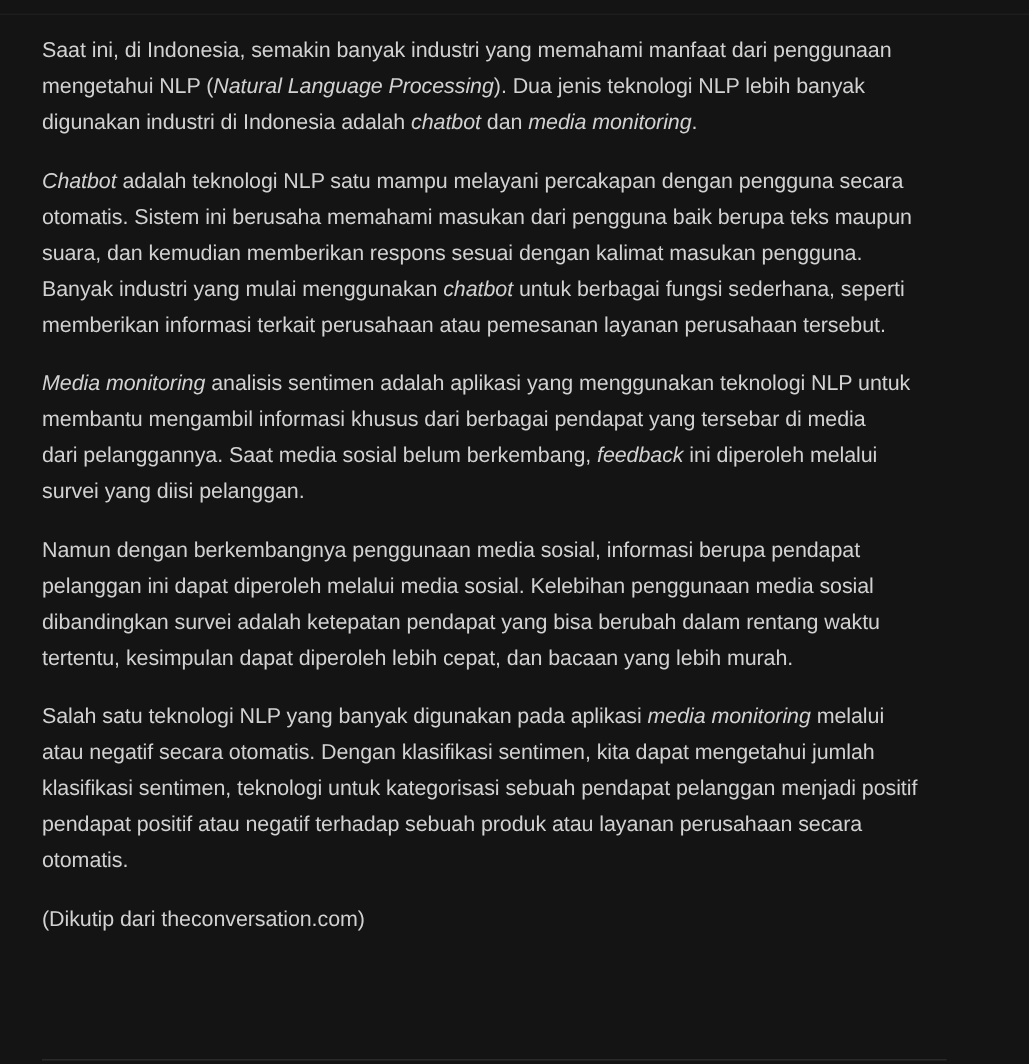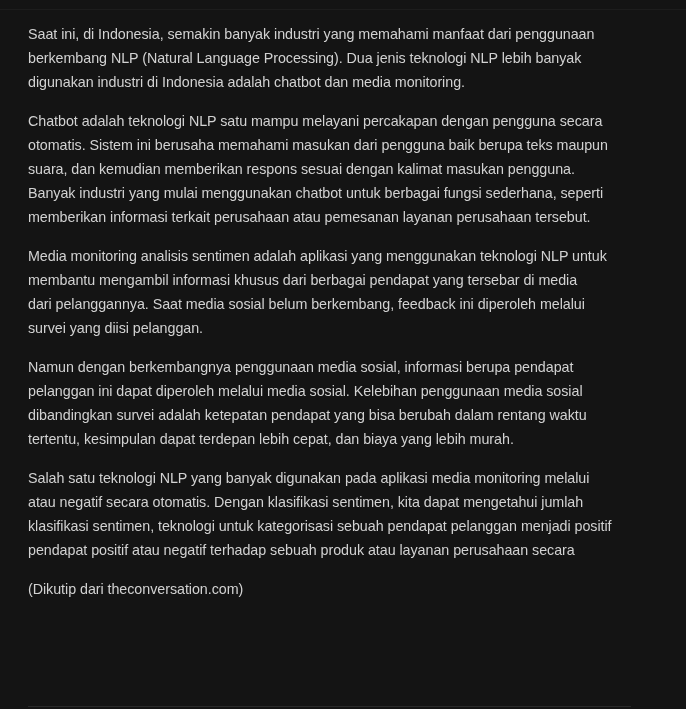--- a/index.html
+++ b/index.html
@@ -34,64 +34,65 @@
       font-size: 14.3px;
       line-height: 24px;
       letter-spacing: -0.05px;
       white-space: nowrap;
     }
     .line {
       display: block;
       height: 24px;
     }
     .line span { white-space: pre; margin-top: 27px; }
-    .it { }
+    .it { font-style: italic; }
     .divider {
       position: absolute;
       left: 28px;
       top: 706px;
       width: 603px;
       height: 1px;
       background: #2a2a2a;
     }
   </style>
 </head>
 <body>
 
 <div class="top-rule"></div>
 
 <div class="content">
   <p class="para">
       <span class="line"><span>Saat ini, di Indonesia, semakin banyak industri yang memahami manfaat dari penggunaan</span></span>
-      <span class="line"><span>berkembang NLP (</span><span class="it">Natural Language Processing</span><span>). Dua jenis teknologi NLP lebih banyak</span></span>
+      <span class="line"><span>mengetahui NLP (</span><span class="it">Natural Language Processing</span><span>). Dua jenis teknologi NLP lebih banyak</span></span>
       <span class="line"><span>digunakan industri di Indonesia adalah </span><span class="it">chatbot</span><span> dan </span><span class="it">media monitoring</span><span>.</span></span>
     </p>
   <p class="para">
       <span class="line"><span class="it">Chatbot</span><span> adalah teknologi NLP satu mampu melayani percakapan dengan pengguna secara</span></span>
       <span class="line"><span>otomatis. Sistem ini berusaha memahami masukan dari pengguna baik berupa teks maupun</span></span>
       <span class="line"><span>suara, dan kemudian memberikan respons sesuai dengan kalimat masukan pengguna.</span></span>
       <span class="line"><span>Banyak industri yang mulai menggunakan </span><span class="it">chatbot</span><span> untuk berbagai fungsi sederhana, seperti</span></span>
       <span class="line"><span>memberikan informasi terkait perusahaan atau pemesanan layanan perusahaan tersebut.</span></span>
     </p>
   <p class="para">
       <span class="line"><span class="it">Media monitoring</span><span> analisis sentimen adalah aplikasi yang menggunakan teknologi NLP untuk</span></span>
       <span class="line"><span>membantu mengambil informasi khusus dari berbagai pendapat yang tersebar di media</span></span>
       <span class="line"><span>dari pelanggannya. Saat media sosial belum berkembang, </span><span class="it">feedback</span><span> ini diperoleh melalui</span></span>
       <span class="line"><span>survei yang diisi pelanggan.</span></span>
     </p>
   <p class="para">
       <span class="line"><span>Namun dengan berkembangnya penggunaan media sosial, informasi berupa pendapat</span></span>
       <span class="line"><span>pelanggan ini dapat diperoleh melalui media sosial. Kelebihan penggunaan media sosial</span></span>
       <span class="line"><span>dibandingkan survei adalah ketepatan pendapat yang bisa berubah dalam rentang waktu</span></span>
-      <span class="line"><span>tertentu, kesimpulan dapat terdepan lebih cepat, dan biaya yang lebih murah.</span></span>
+      <span class="line"><span>tertentu, kesimpulan dapat diperoleh lebih cepat, dan bacaan yang lebih murah.</span></span>
     </p>
   <p class="para">
       <span class="line"><span>Salah satu teknologi NLP yang banyak digunakan pada aplikasi </span><span class="it">media monitoring</span><span> melalui</span></span>
       <span class="line"><span>atau negatif secara otomatis. Dengan klasifikasi sentimen, kita dapat mengetahui jumlah</span></span>
       <span class="line"><span>klasifikasi sentimen, teknologi untuk kategorisasi sebuah pendapat pelanggan menjadi positif</span></span>
       <span class="line"><span>pendapat positif atau negatif terhadap sebuah produk atau layanan perusahaan secara</span></span>
+      <span class="line"><span>otomatis.</span></span>
     </p>
   <p class="para">
       <span class="line"><span>(Dikutip dari theconversation.com)</span></span>
     </p>
 </div>
 
 <div class="divider"></div>
 
 </body></html>

